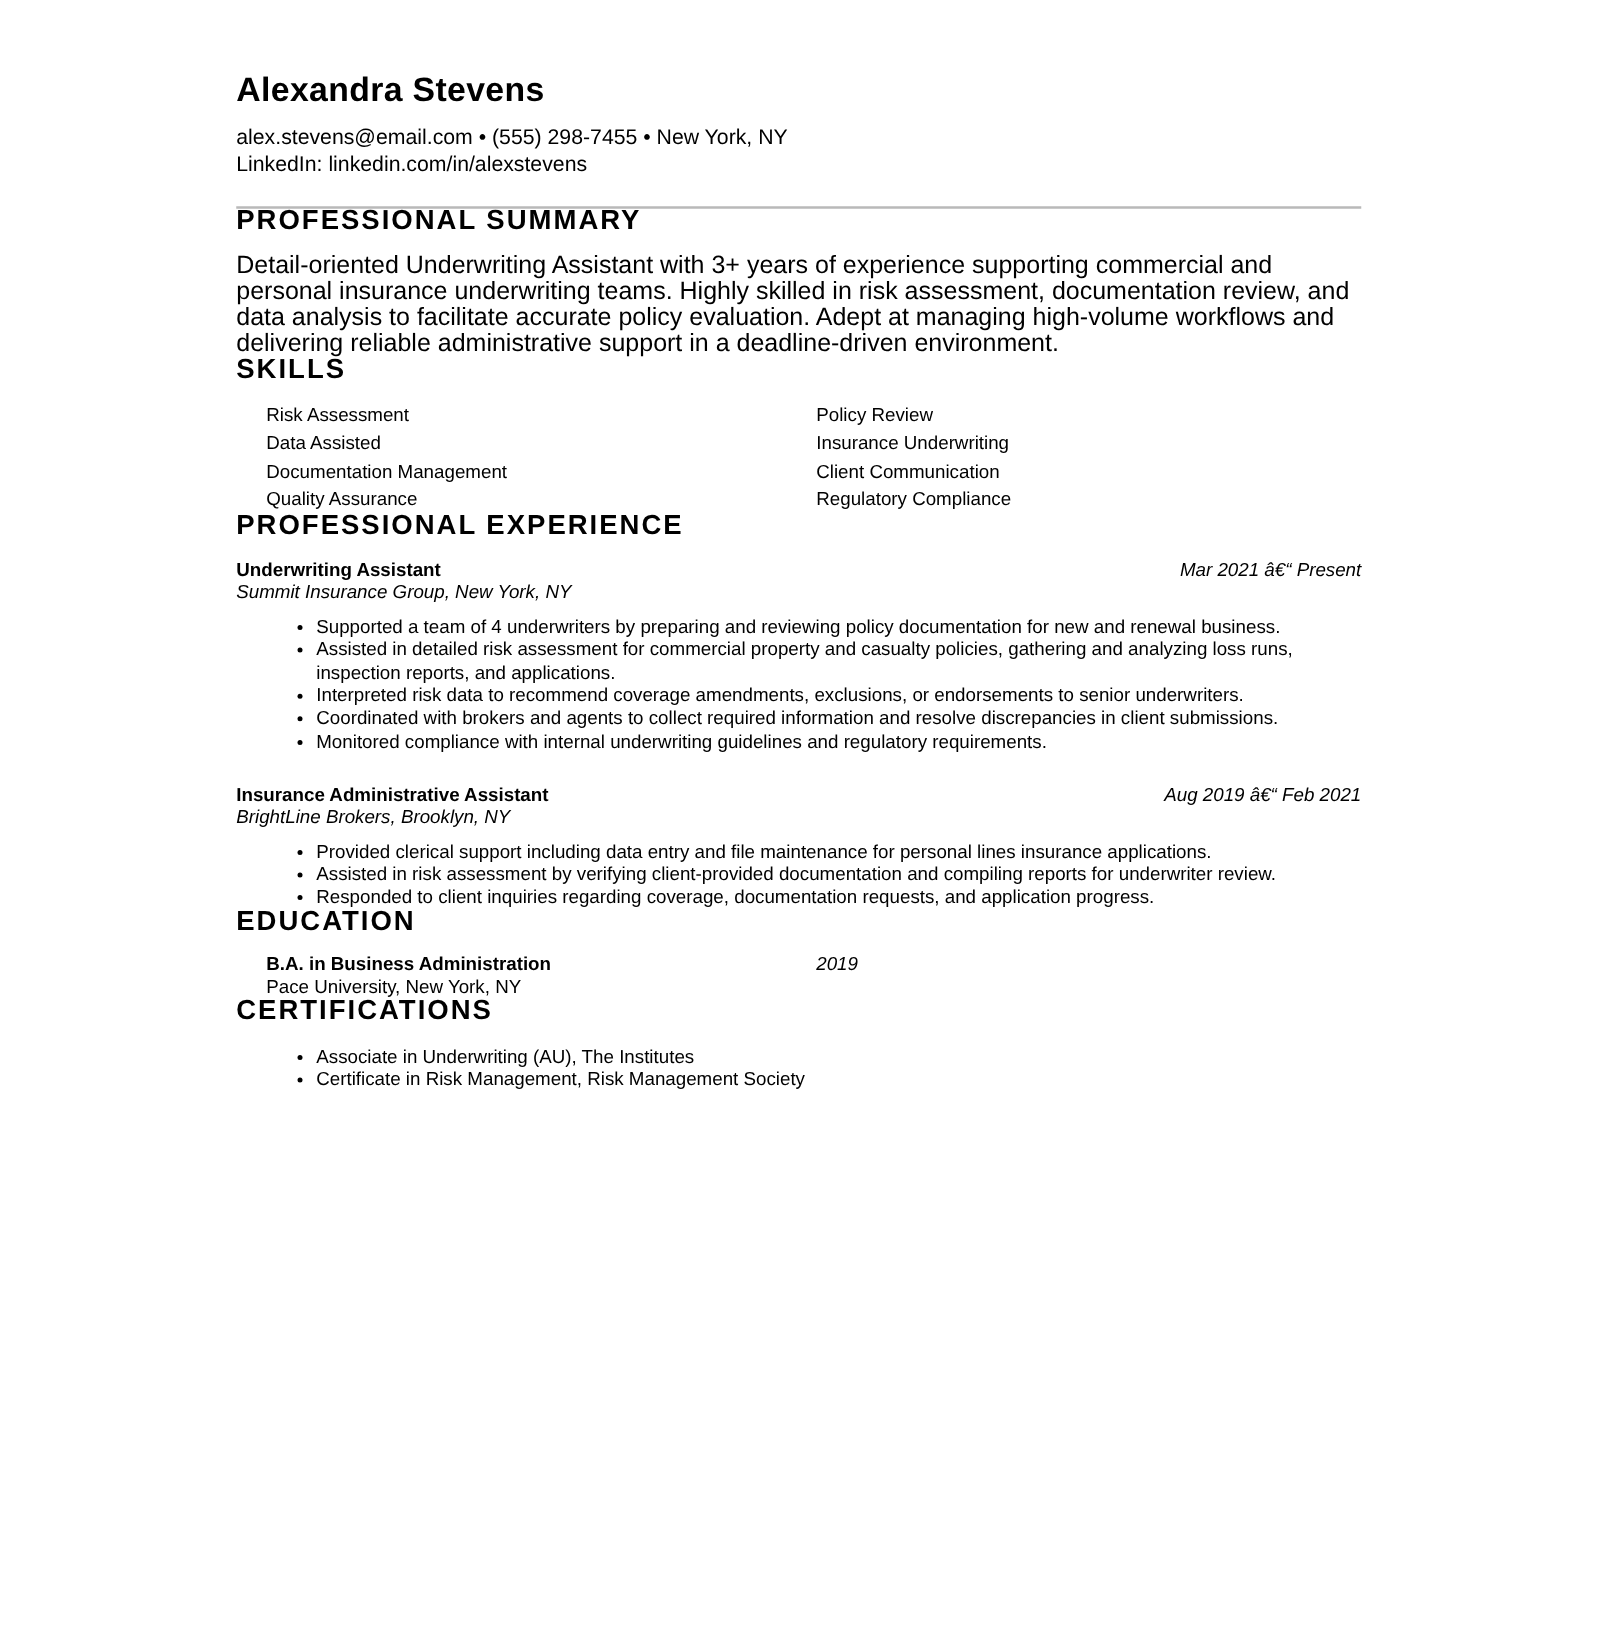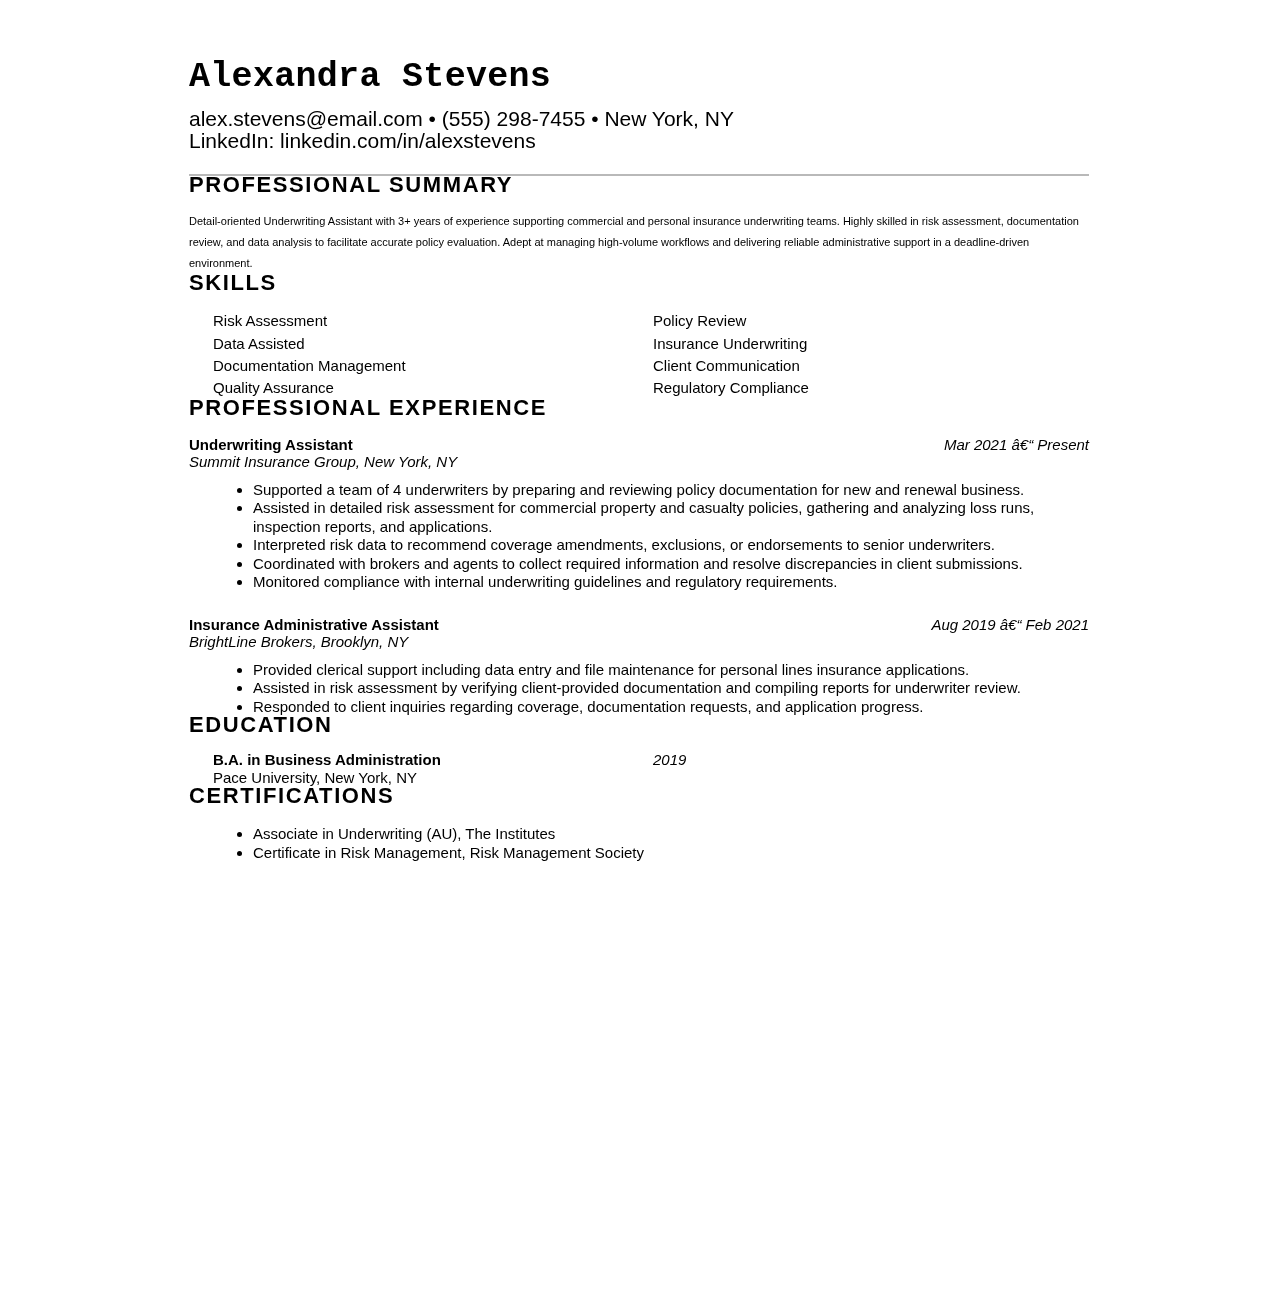--- a/index.html
+++ b/index.html
@@ -13,29 +13,28 @@
     width: 1278px;
     height: 1300px;
     overflow: hidden;
   }
   .page {
     width: 900px;
     margin: 0 auto;
     padding-top: 57px;
   }
   .name {
-    font-size: 35px;
+    font-size: 27px;
     font-weight: bold;
     margin: 0 0 11px 0;
     letter-spacing: 0.3px;
     line-height: 1.15;
-    font-family: Liberation Mono, monospace;
   }
   .contact-line {
-    font-size: 21px;
+    font-size: 17px;
     line-height: 22px;
   }
   .divider {
     border: none;
     border-top: 2px solid #b9b9b9;
     height: 0;
     margin: 22px 0 0 0;
   }
   h2.section-title {
     font-size: 22px;
@@ -45,21 +44,21 @@
     line-height: 17px;
     text-transform: uppercase;
   }
   .mt-summary       { margin-top: 26px; }
   .mt-skills        { margin-top: 26px; }
   .mt-experience    { margin-top: 33px; }
   .mt-education     { margin-top: 34px; }
   .mt-certs         { margin-top: 33px; }
 
   p.summary-text {
-    font-size: 11px;
+    font-size: 20px;
     line-height: 21px;
     margin: 18px 0 0 0;
   }
   .skills-grid {
     display: grid;
     grid-template-columns: 440px auto;
     margin: 19px 0 0 24px;
     font-size: 15px;
   }
   .skills-col { margin: 0; padding: 0; list-style: none; }

